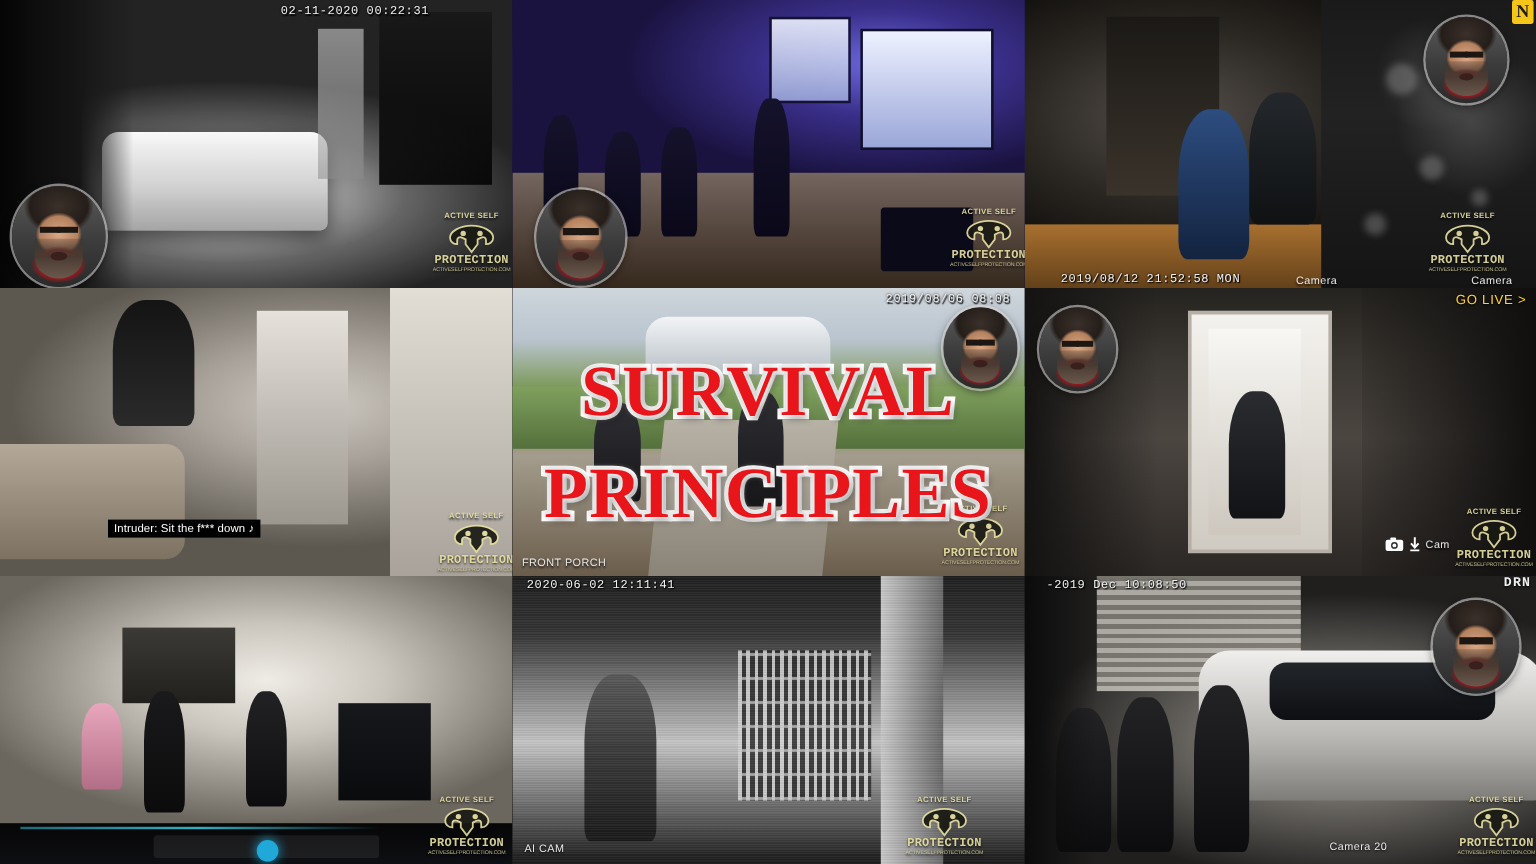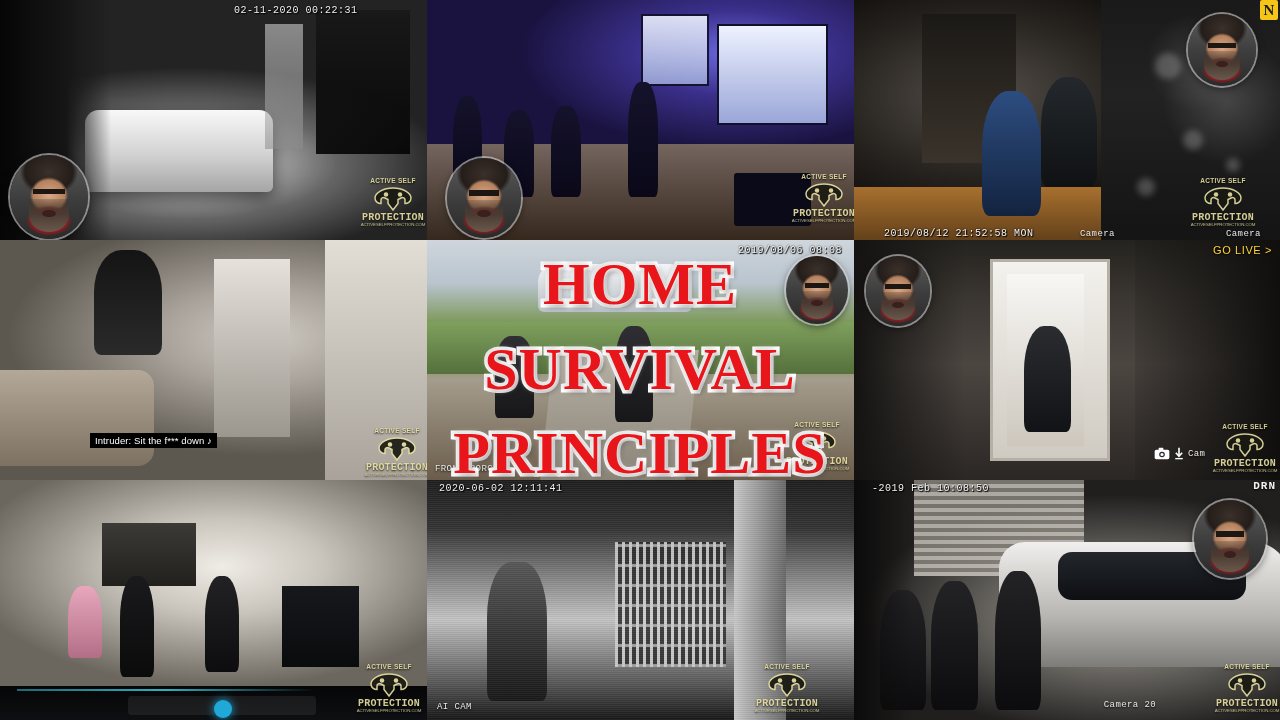--- a/index.html
+++ b/index.html
@@ -198,21 +198,21 @@
   .s10 .wall{ position:absolute; left:0; top:0; width:14%; height:100%;
     background:linear-gradient(90deg,#0c0b0b,rgba(12,11,11,0)); }
 
   
   .ts{
     position:absolute; font-family:"Liberation Mono", monospace;
     font-size:10px; letter-spacing:.5px; color:#f2f2f2;
     text-shadow:0 0 2px #000, 1px 1px 1px #000; white-space:nowrap;
   }
   .camlabel{
-    position:absolute; font-family:Liberation Mono, monospace;
+    position:absolute; font-family:Liberation Sans, sans-serif;
     font-size:9px; color:#e8e8e8; text-shadow:0 1px 2px #000; white-space:nowrap;
     letter-spacing:.4px;
   }
   .caption{
     position:absolute; background:#000; color:#fff; font-size:9.5px;
     padding:2px 5px; white-space:nowrap; letter-spacing:.1px;
   }
   .golive{
     position:absolute; font-size:11px; font-weight:normal; color:#ffd233;
     text-shadow:0 1px 2px #000; letter-spacing:.6px; white-space:nowrap;
@@ -537,21 +537,21 @@
   <div class="cell">
     <div class="scene s10">
       <div class="gar"></div>
       <div class="suv"></div>
       <div class="win"></div>
       <div class="p p1"></div>
       <div class="p p2"></div>
       <div class="p p3"></div>
       <div class="wall"></div>
     </div>
-    <div class="ts" style="left:18px; top:3px;">-2019 Feb 10:08:50</div>
+    <div class="ts" style="left:18px; top:3px;">-2019 Dec 10:08:50</div>
     <div class="drn" style="right:4px; top:0px;">DRN</div>
     <div class="camlabel" style="right:124px; bottom:10px;">Camera 20</div>
     <div class="avatar" style="right:14px; top:20px; width:72px; height:78px;">
       <div class="face"></div>
       <div class="beard"></div>
       <div class="eyes"></div>
       <div class="mouth"></div>
     </div>
     <div class="asp" style="right:2px; bottom:0px;">
       <div class="t1">ACTIVE SELF</div>
@@ -561,16 +561,15 @@
         <circle cx="56" cy="17" r="4.5" fill="#e4dda0"></circle>
       </svg>
       <div class="t2">PROTECTION</div>
       <div class="t3">ACTIVESELFPROTECTION.COM</div>
     </div>
   </div>
 
 </div>
 
 <div id="title">
-  <div class="line l1">Home</div>
   <div class="line l3">Survival</div>
   <div class="line l4">Principles</div>
 </div>
 
 </body></html>

